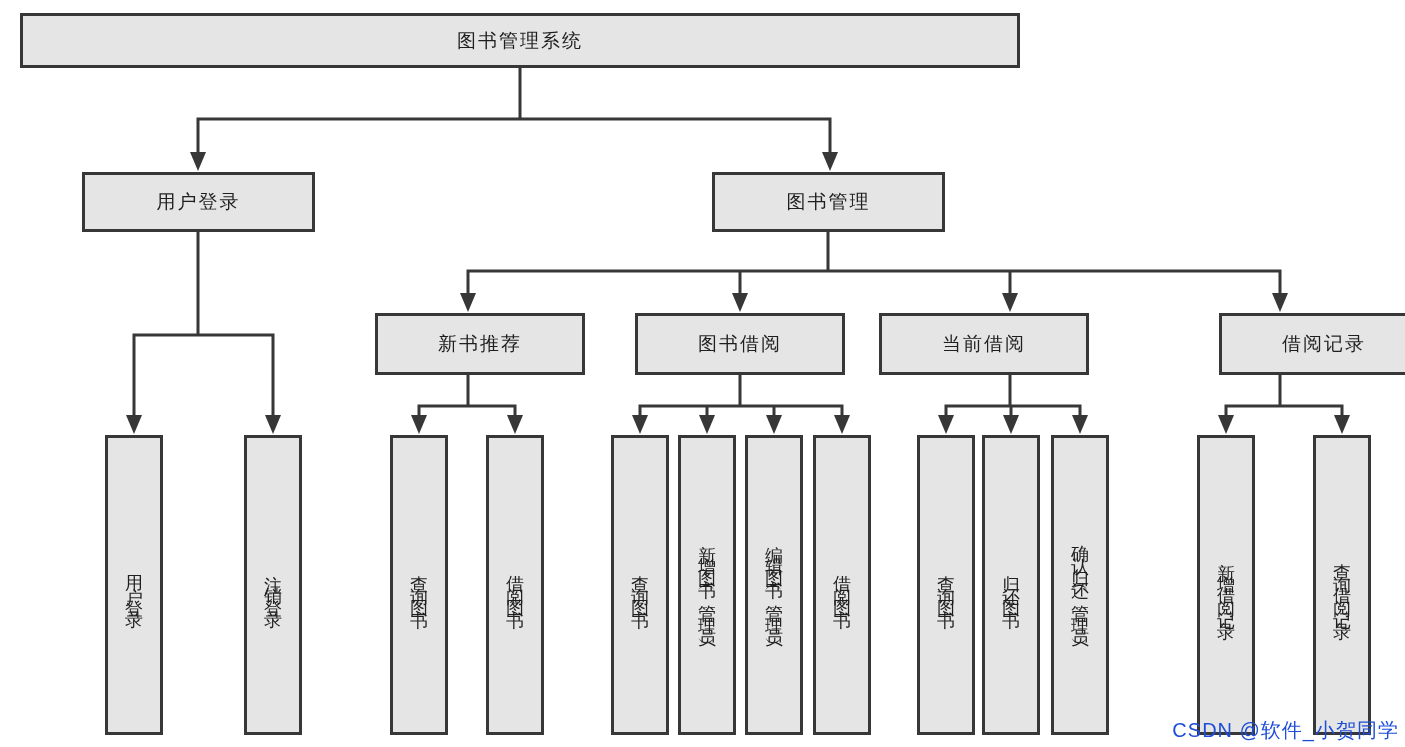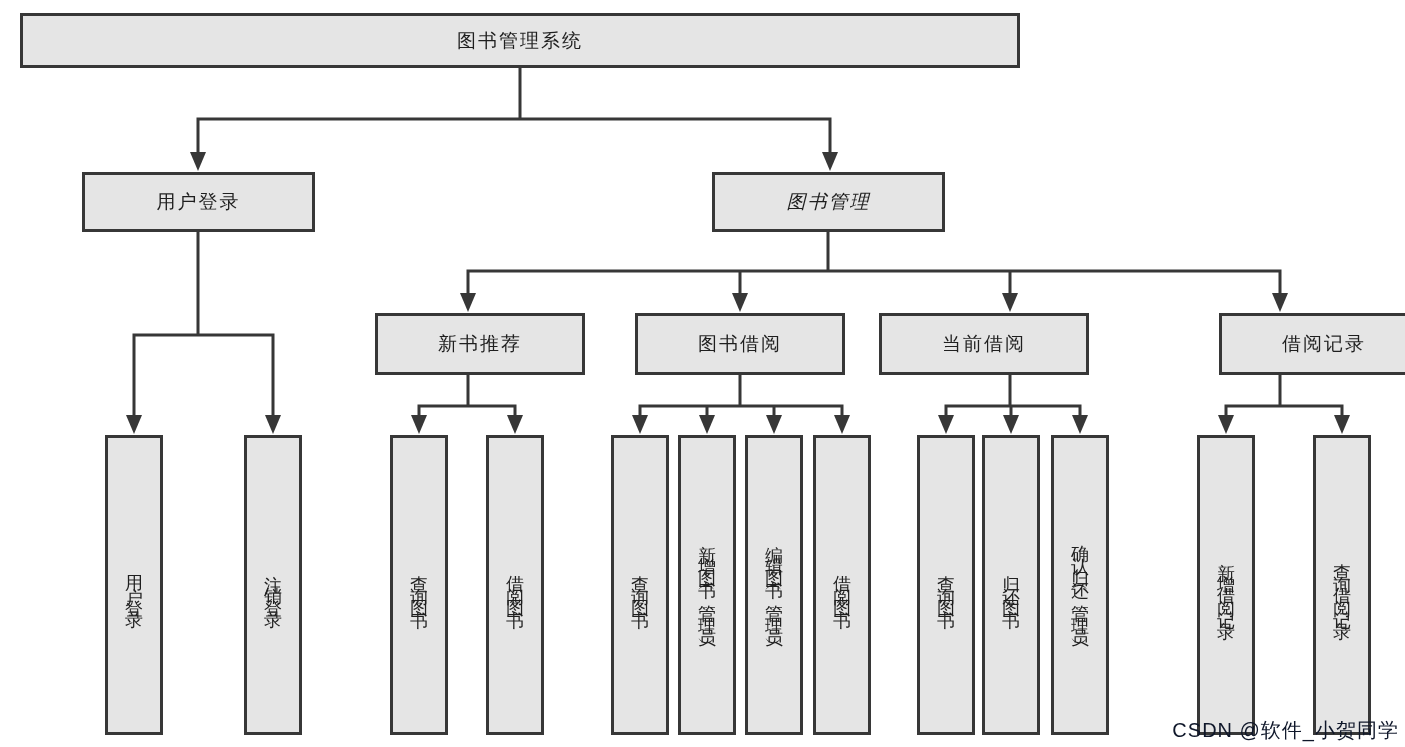--- a/index.html
+++ b/index.html
@@ -8,42 +8,42 @@
     font-family:"Liberation Sans","DejaVu Sans",sans-serif;color:#1f1f1f;
   }
   .node{
     position:absolute;background:#e5e5e5;border:3px solid #373737;
     display:flex;align-items:center;justify-content:center;box-sizing:border-box;
   }
   .h-label{font-size:19px;letter-spacing:2px;white-space:nowrap;}
   .root{left:20px;top:13px;width:1000px;height:55px;}
   .lvl2{width:233px;height:60px;top:172px;}
   .n-user-login{left:82px;}
-  .n-book-mgmt{left:712px;font-style:italic;}
+  .n-book-mgmt{left:712px;}
   .lvl3{width:210px;height:62px;top:313px;}
   .n-new-book-rec{left:363px;margin-left:12px;}
   .n-book-borrow{left:635px;}
   .n-current-borrow{left:879px;}
   .n-borrow-records{left:1219px;}
   .leaf{width:58px;height:300px;top:435px;}
   .v-label{
     writing-mode:vertical-rl;text-orientation:mixed;
     font-size:18px;letter-spacing:12px;line-height:1;white-space:nowrap;
   }
   .l-1a{left:105px;} .l-1b{left:244px;}
   .l-2a{left:390px;} .l-2b{left:486px;}
   .l-3a{left:611px;} .l-3b{left:678px;} .l-3c{left:745px;} .l-3d{left:813px;}
   .l-4a{left:917px;} .l-4b{left:982px;} .l-4c{left:1051px;}
   .l-5a{left:1197px;} .l-5b{left:1313px;}
   #wires{position:absolute;left:0;top:0;width:1405px;height:747px;pointer-events:none;}
   #wires path{stroke:#373737;stroke-width:3;fill:none;}
   #wires polygon{fill:#373737;stroke:none;}
   .watermark{
     position:absolute;right:6px;bottom:3px;font-size:20px;letter-spacing:1px;
-    color:#0f172a;white-space:nowrap;
+    color:#1d4ed8;white-space:nowrap;
   }
 </style>
 </head>
 <body>
 
 <div id="canvas">
 
   <svg id="wires" viewBox="0 0 1405 747" xmlns="http://www.w3.org/2000/svg">
 
     <g>

